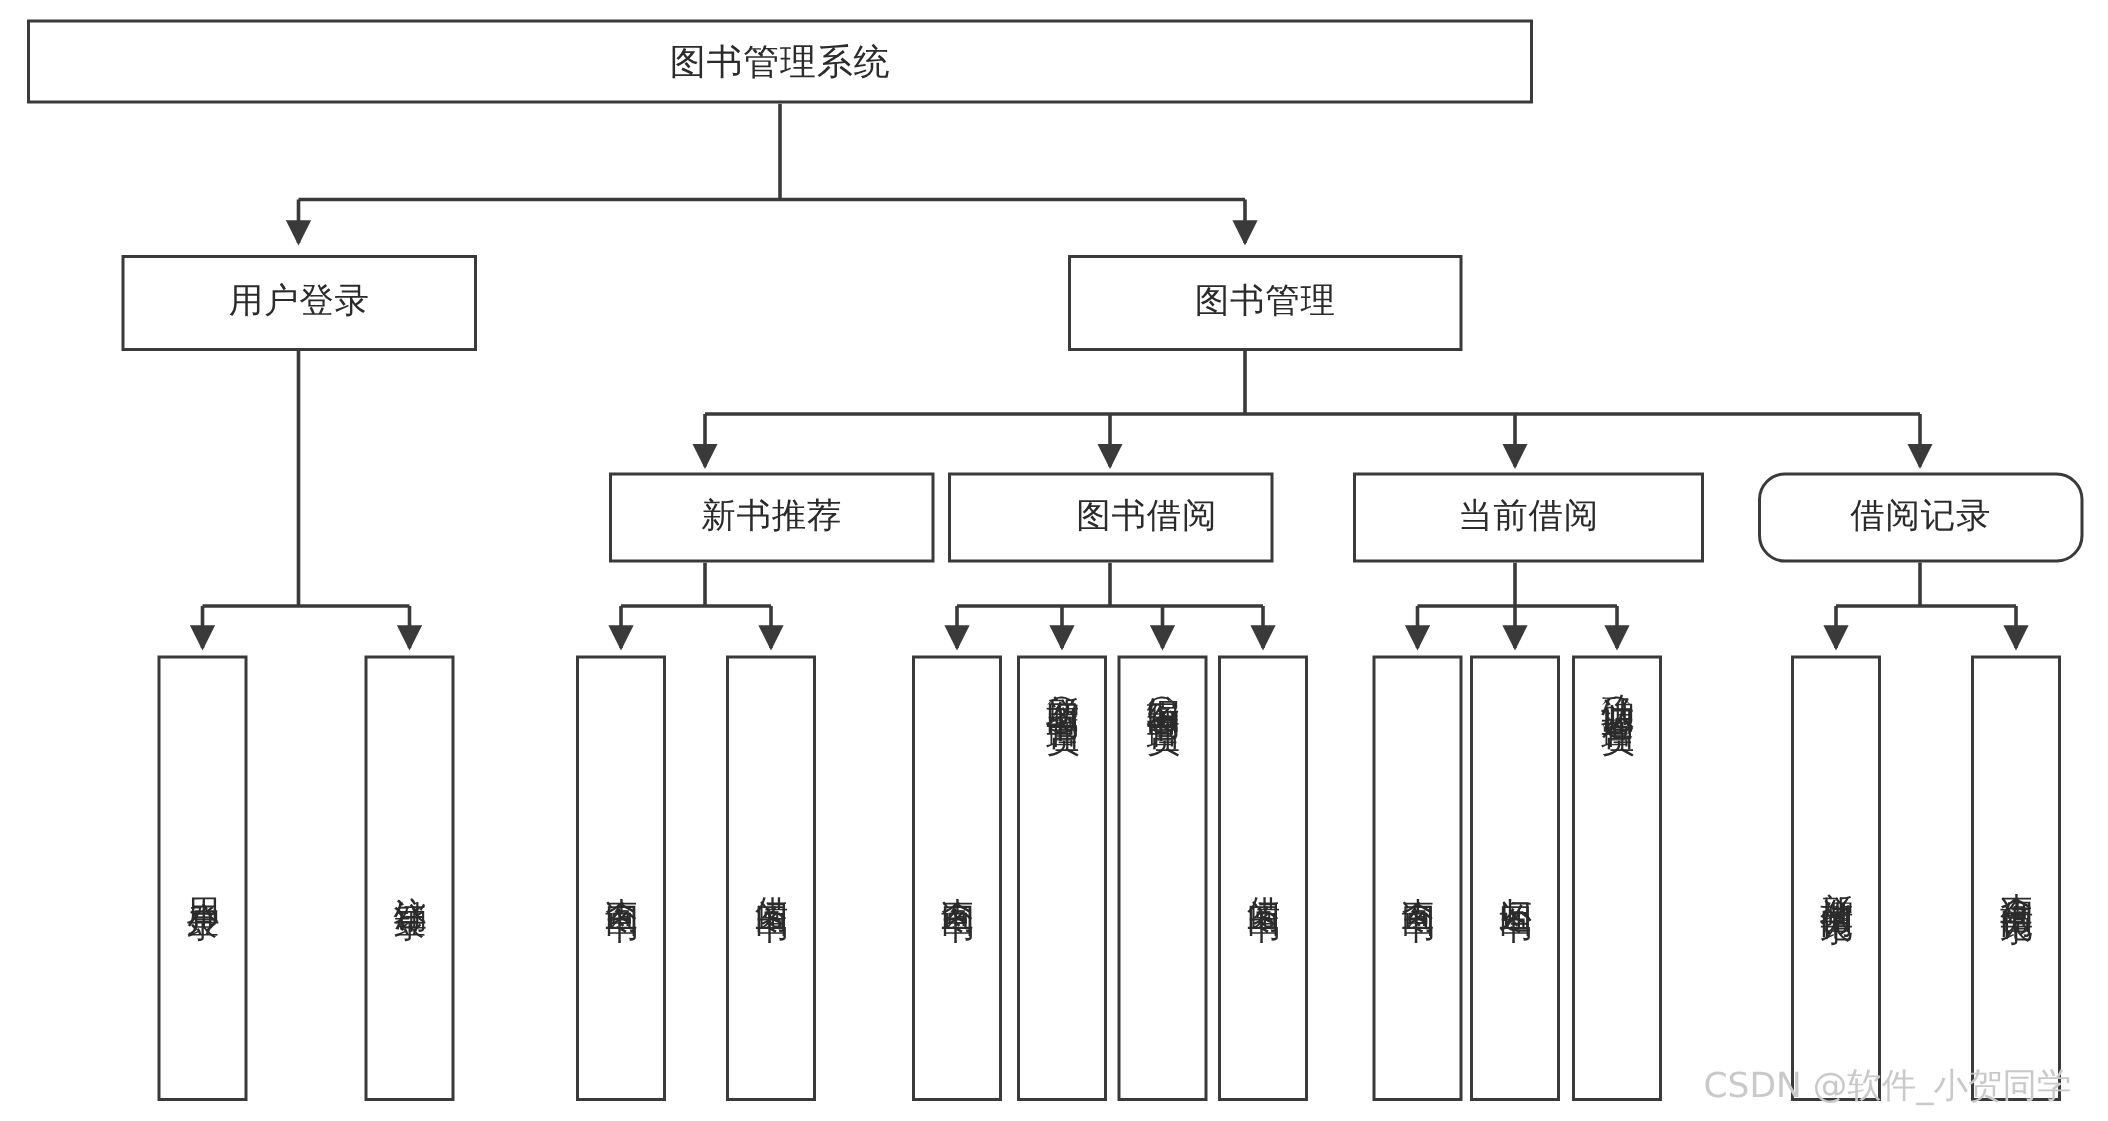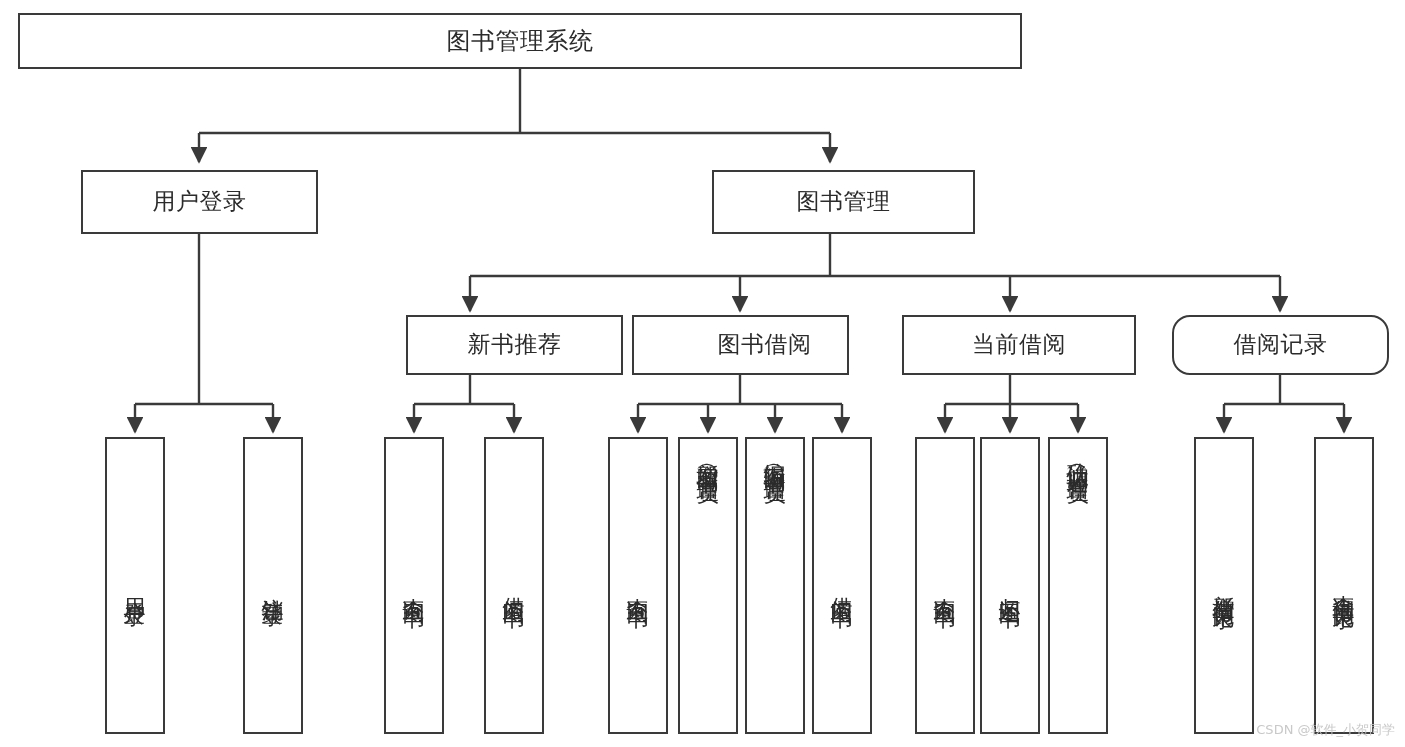--- a/index.html
+++ b/index.html
@@ -50,23 +50,23 @@
     max-height:285px;
   }
   
   .node.vert.center{
     align-items:center;
     padding-top:0;
   }
 
   #watermark{
     position:absolute;
-    right:10px;
+    right:24px;
     bottom:8px;
-    font-size:13px;
+    font-size:23px;
     color:#c9c9c9;
     white-space:nowrap;
     user-select:none;
   }
 </style>
 </head>
 <body>
 
 <div id="diagram-root">
 

